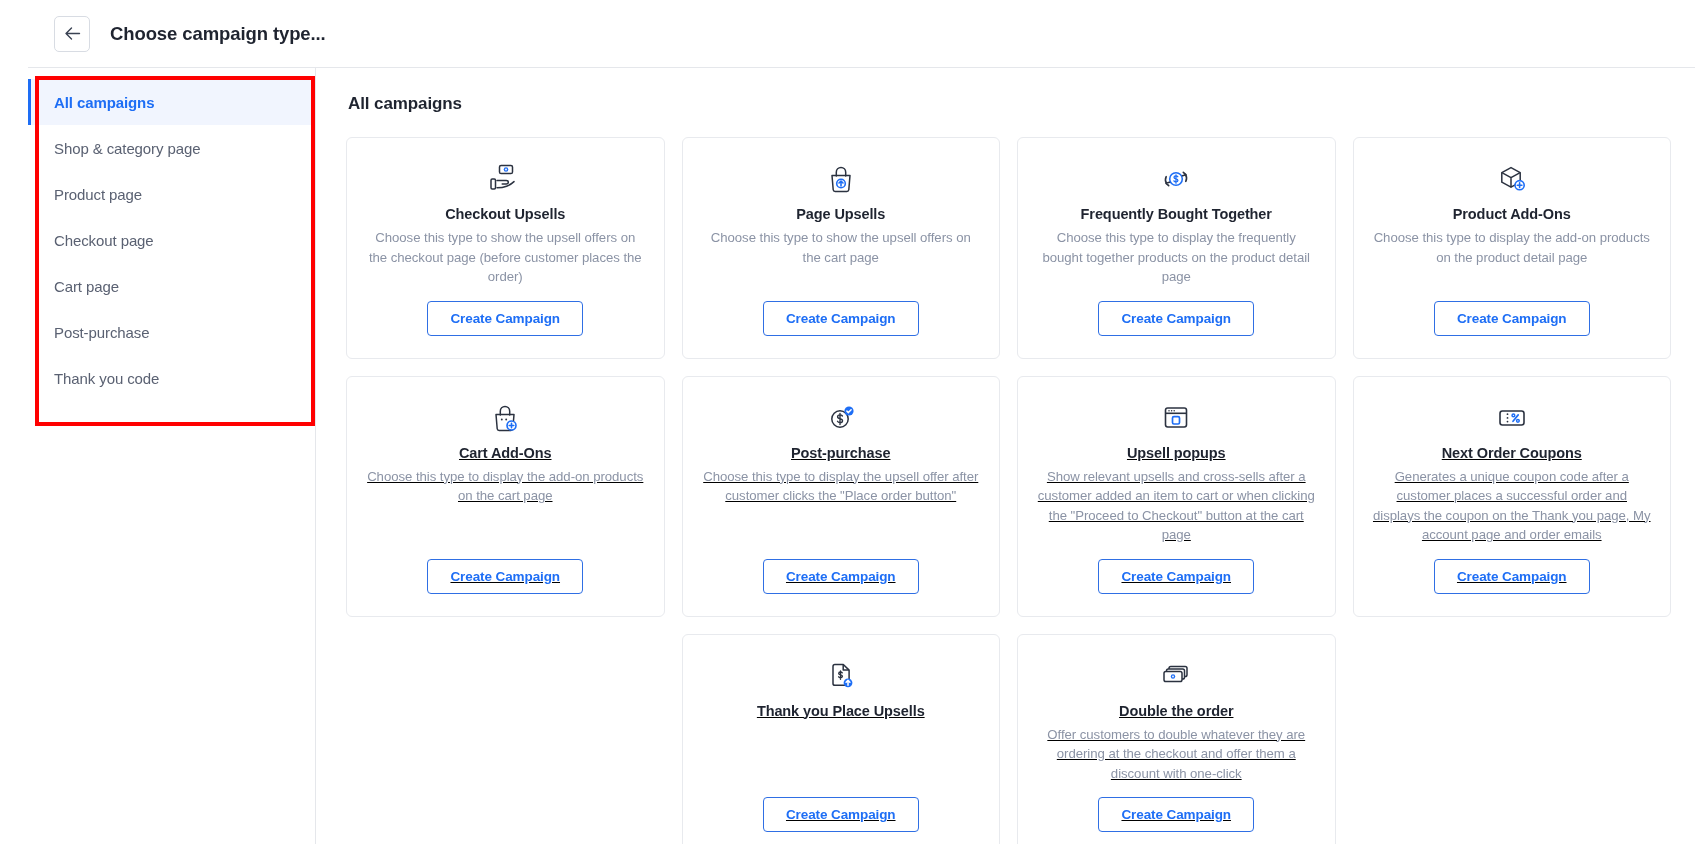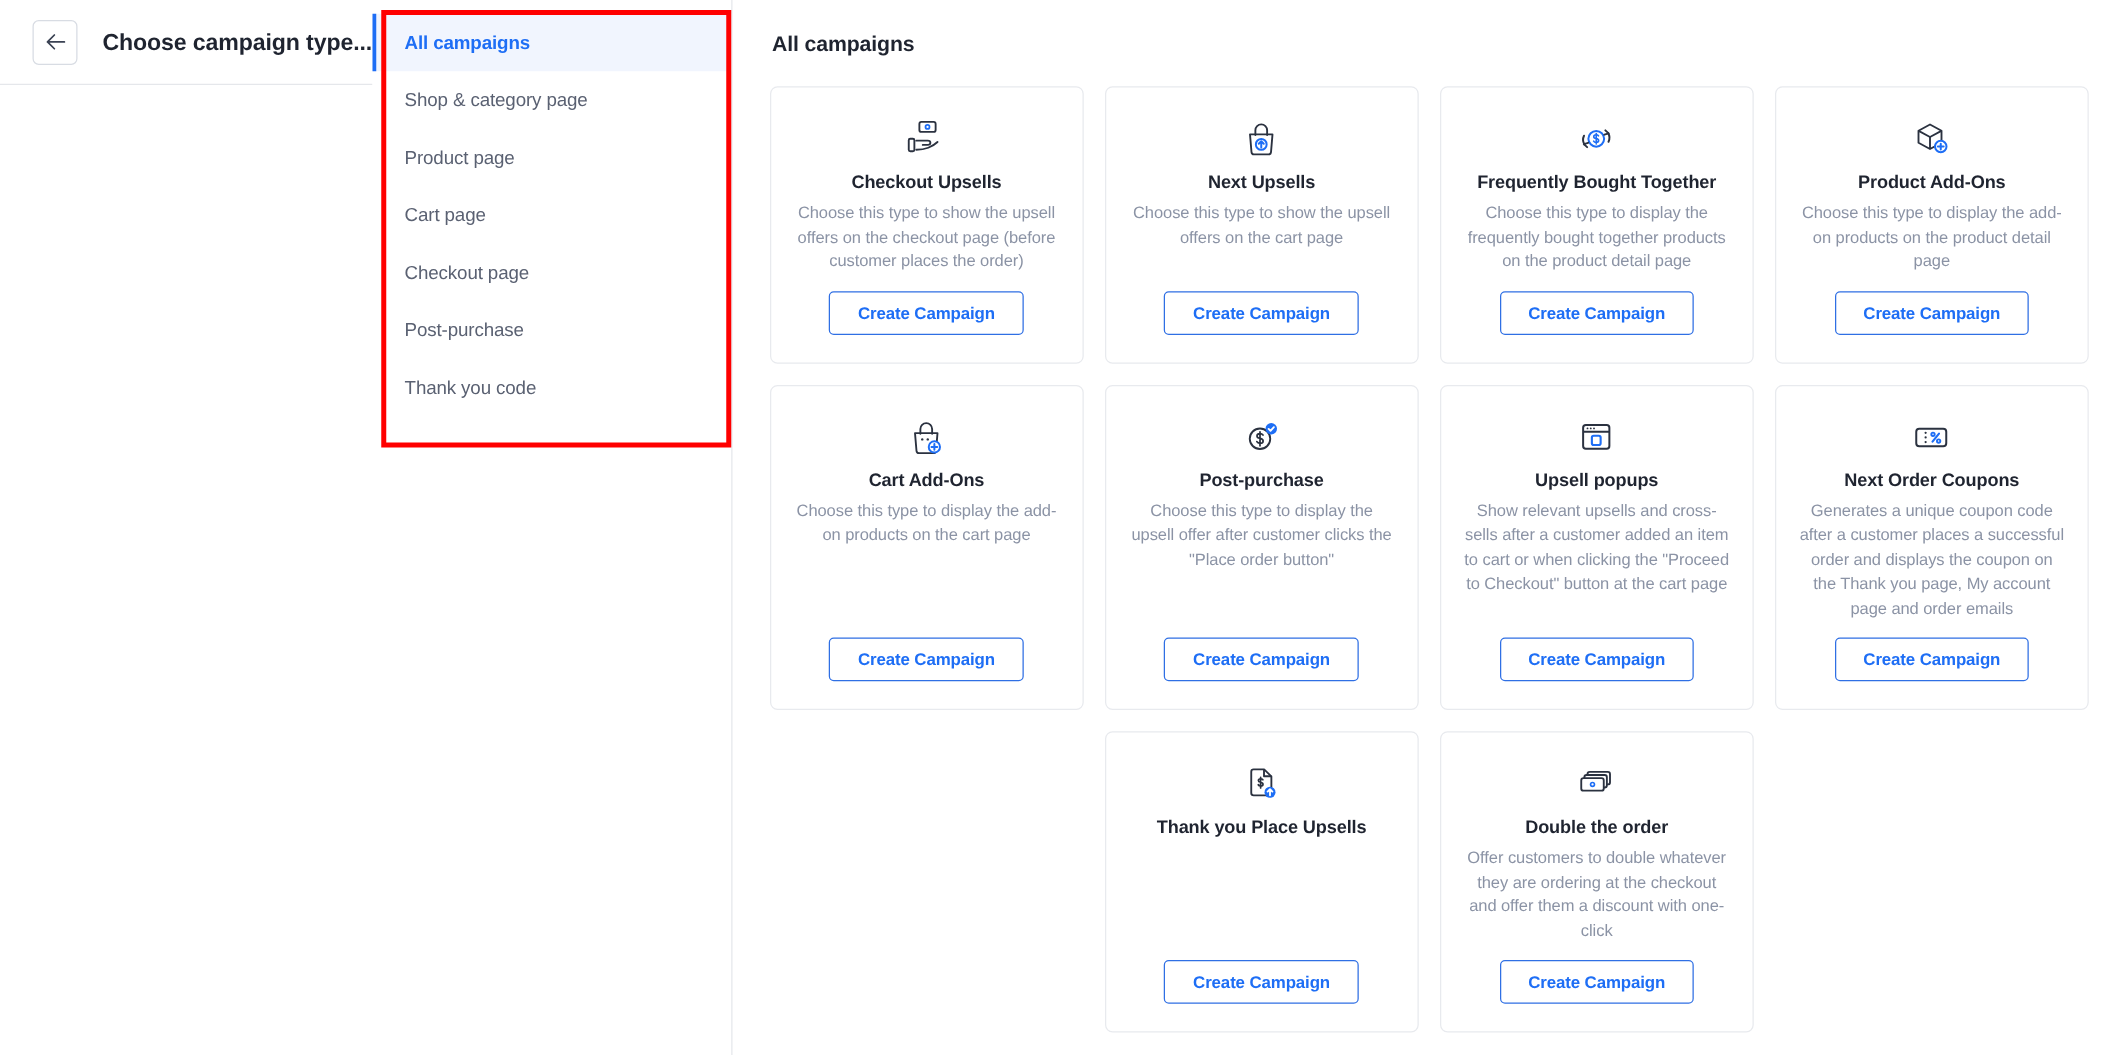--- a/index.html
+++ b/index.html
@@ -10,21 +10,22 @@
     font-family: "Liberation Sans", sans-serif;
     overflow: hidden;
   }
 
   #app {
     position: relative;
     width: 1695px;
     height: 844px;
     background: #ffffff;
     display: flex;
-    flex-direction: row;
+    flex-direction: column;
+    padding-left: 28px;
   }
 
   
   .topbar {
     height: 68px;
     min-height: 68px;
     background: #ffffff;
     border-bottom: 1px solid #e5e7eb;
     display: flex;
     align-items: center;
@@ -176,21 +177,21 @@
     font-size: 13.5px;
     font-weight: bold;
     padding: 9px 22px;
     cursor: pointer;
     font-family: "Liberation Sans", sans-serif;
     letter-spacing: -0.1px;
     min-width: 132px;
   }
 
   
-  .row3 { margin-top: 17px; }
+  .row3 { margin-top: 17px; text-decoration: underline; }
   .grid-row3 {
     display: grid;
     grid-template-columns: repeat(4, 1fr);
     column-gap: 17px;
   }
   .spacer { }
 </style>
 </head>
 <body>
 
@@ -215,24 +216,24 @@
         <li class="nav-item active">
           <span>All campaigns</span>
         </li>
         <li class="nav-item">
           <span>Shop &amp; category page</span>
         </li>
         <li class="nav-item">
           <span>Product page</span>
         </li>
         <li class="nav-item">
+          <span>Checkout page</span>
+        </li>
+        <li class="nav-item">
           <span>Cart page</span>
-        </li>
-        <li class="nav-item">
-          <span>Checkout page</span>
         </li>
         <li class="nav-item">
           <span>Post-purchase</span>
         </li>
         <li class="nav-item">
           <span>Thank you code</span>
         </li>
       </ul>
     </div>
 
@@ -261,21 +262,21 @@
 
         <div class="card">
           <div class="card-icon">
             <svg width="30" height="30" viewBox="0 0 30 30" fill="none">
               <path d="M6 11.5h18l-1.2 14.2c-.1 1-.9 1.8-1.9 1.8H9.1c-1 0-1.8-.8-1.9-1.8L6 11.5z" stroke="#2b3240" stroke-width="1.5" stroke-linejoin="round"></path>
               <path d="M10.3 12V8.2a4.7 4.7 0 019.4 0V12" stroke="#2b3240" stroke-width="1.5" stroke-linecap="round"></path>
               <circle cx="15" cy="19.5" r="4.3" fill="#fff" stroke="#1e6ef5" stroke-width="1.6"></circle>
               <path d="M15 22v-5m0 0l-2 2m2-2l2 2" stroke="#1e6ef5" stroke-width="1.6" stroke-linecap="round" stroke-linejoin="round"></path>
             </svg>
           </div>
-          <div class="card-title">Next Upsells</div>
+          <div class="card-title">Page Upsells</div>
           <p class="card-desc">Choose this type to show the upsell offers on the cart page</p>
           <div class="card-btn-wrap">
             <button class="card-btn">Create Campaign</button>
           </div>
         </div>
 
         <div class="card">
           <div class="card-icon">
             <svg width="30" height="30" viewBox="0 0 30 30" fill="none">
               <circle cx="15" cy="15" r="6.3" stroke="#1e6ef5" stroke-width="1.6"></circle>

